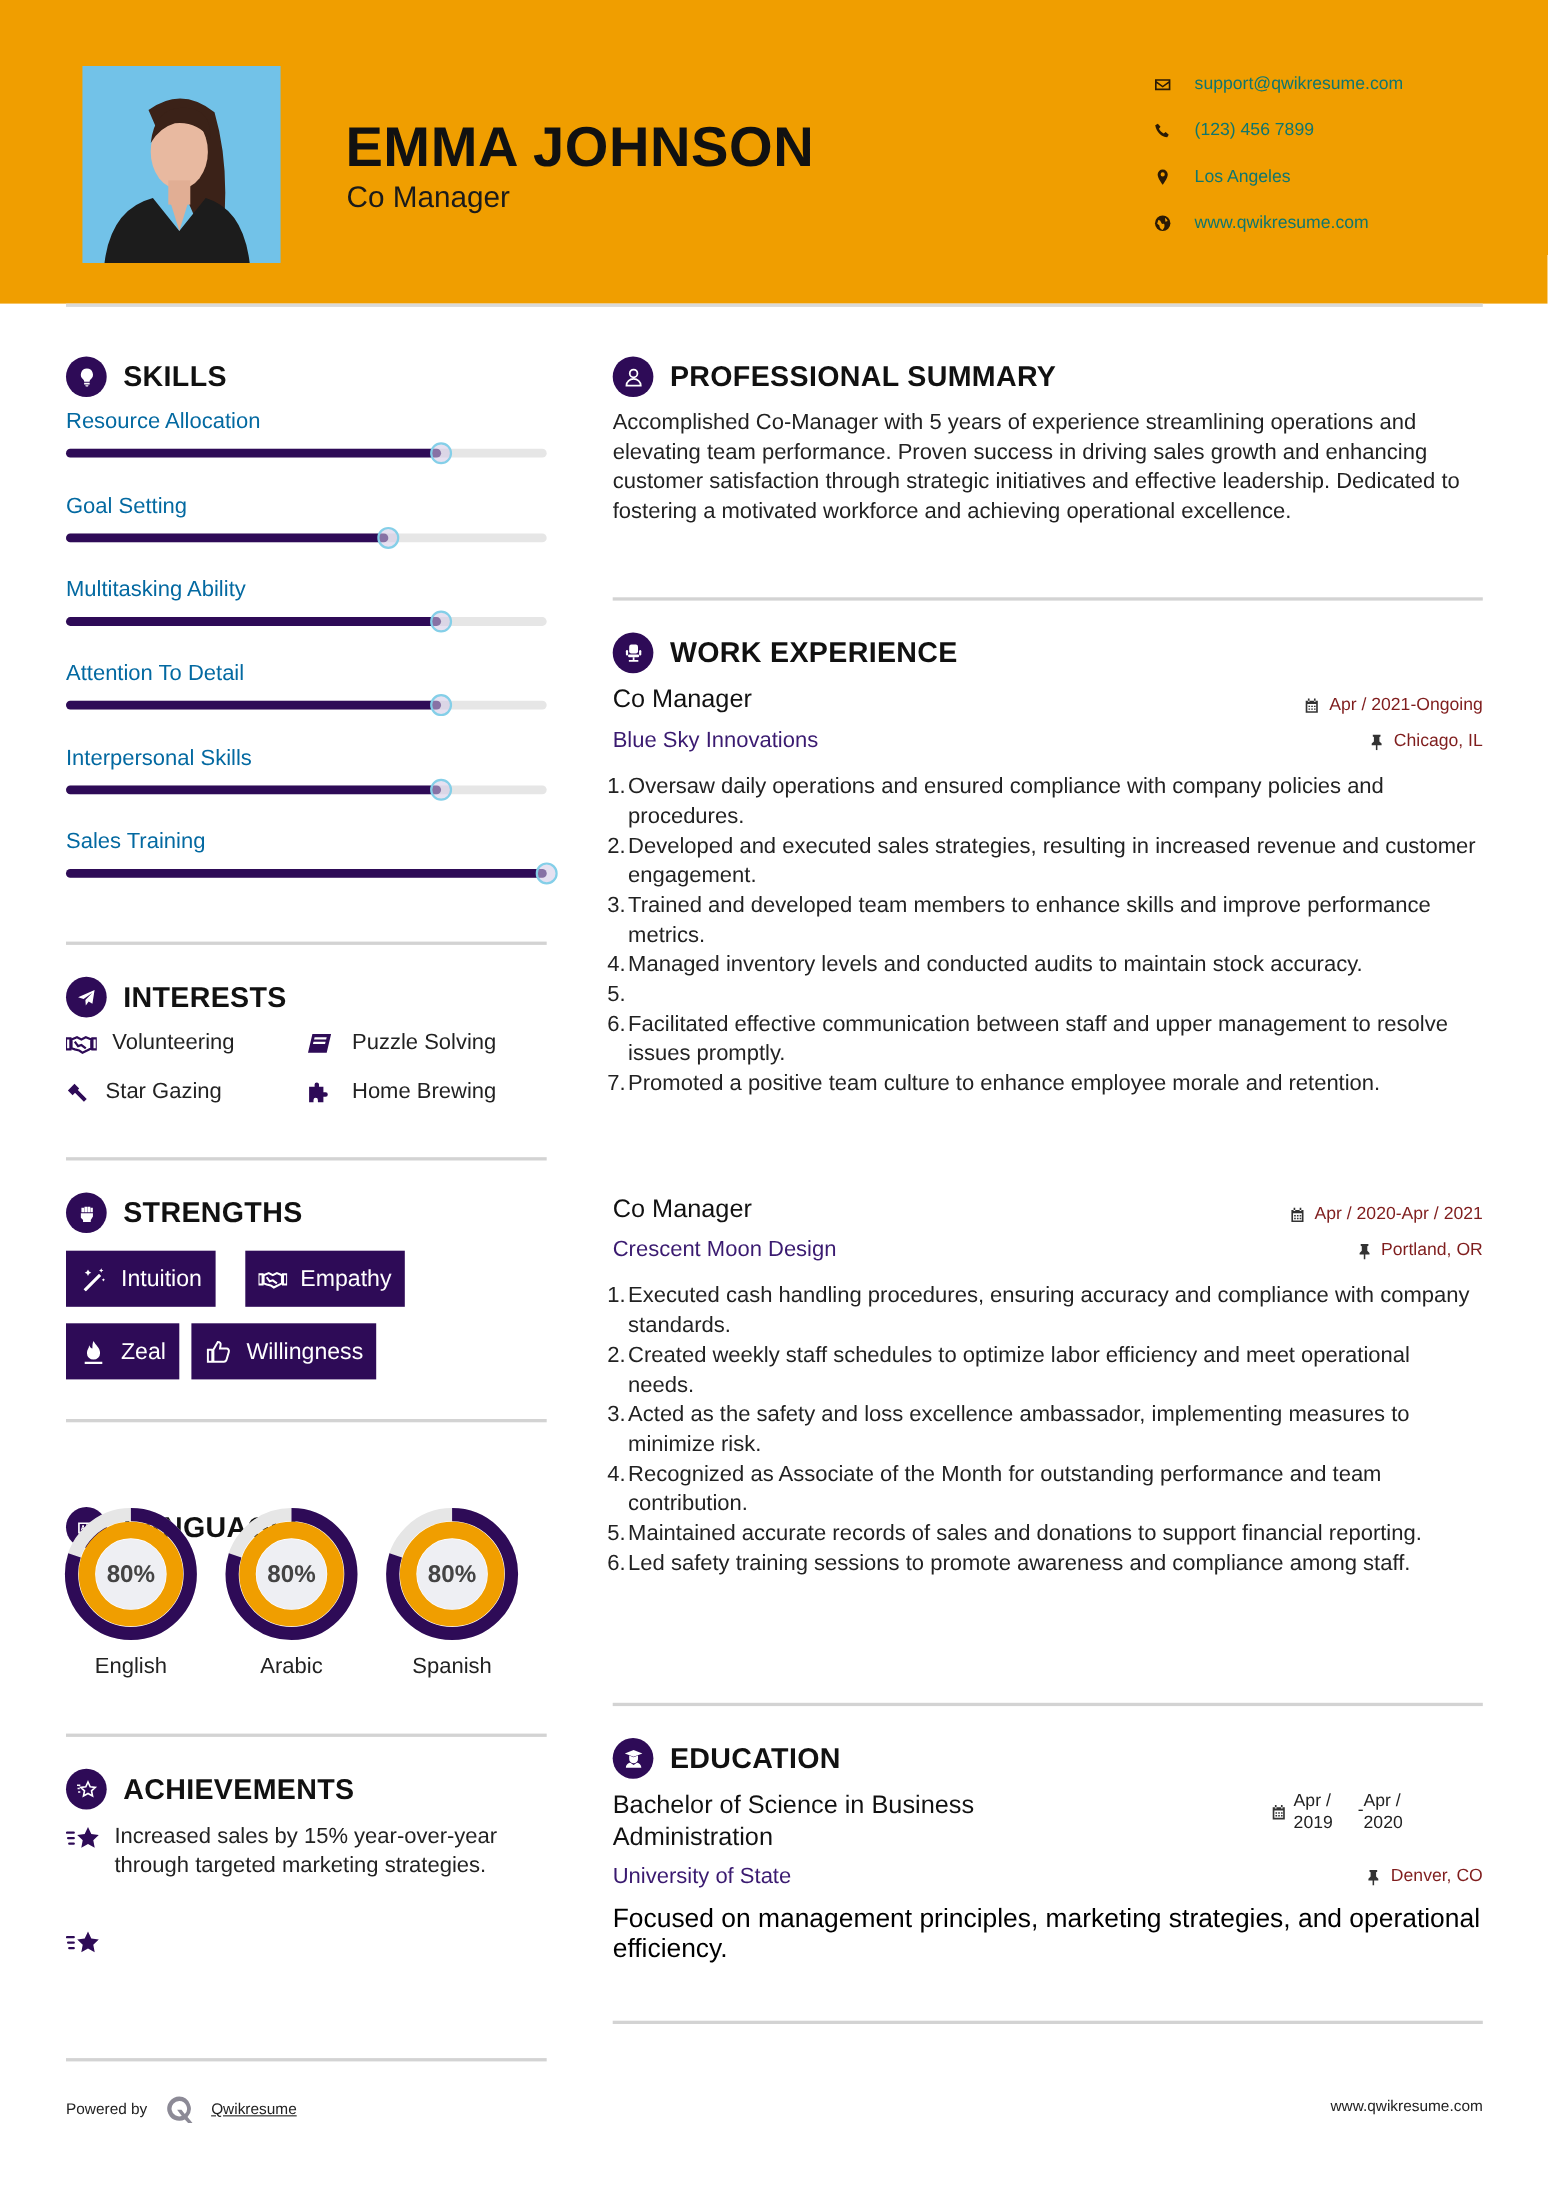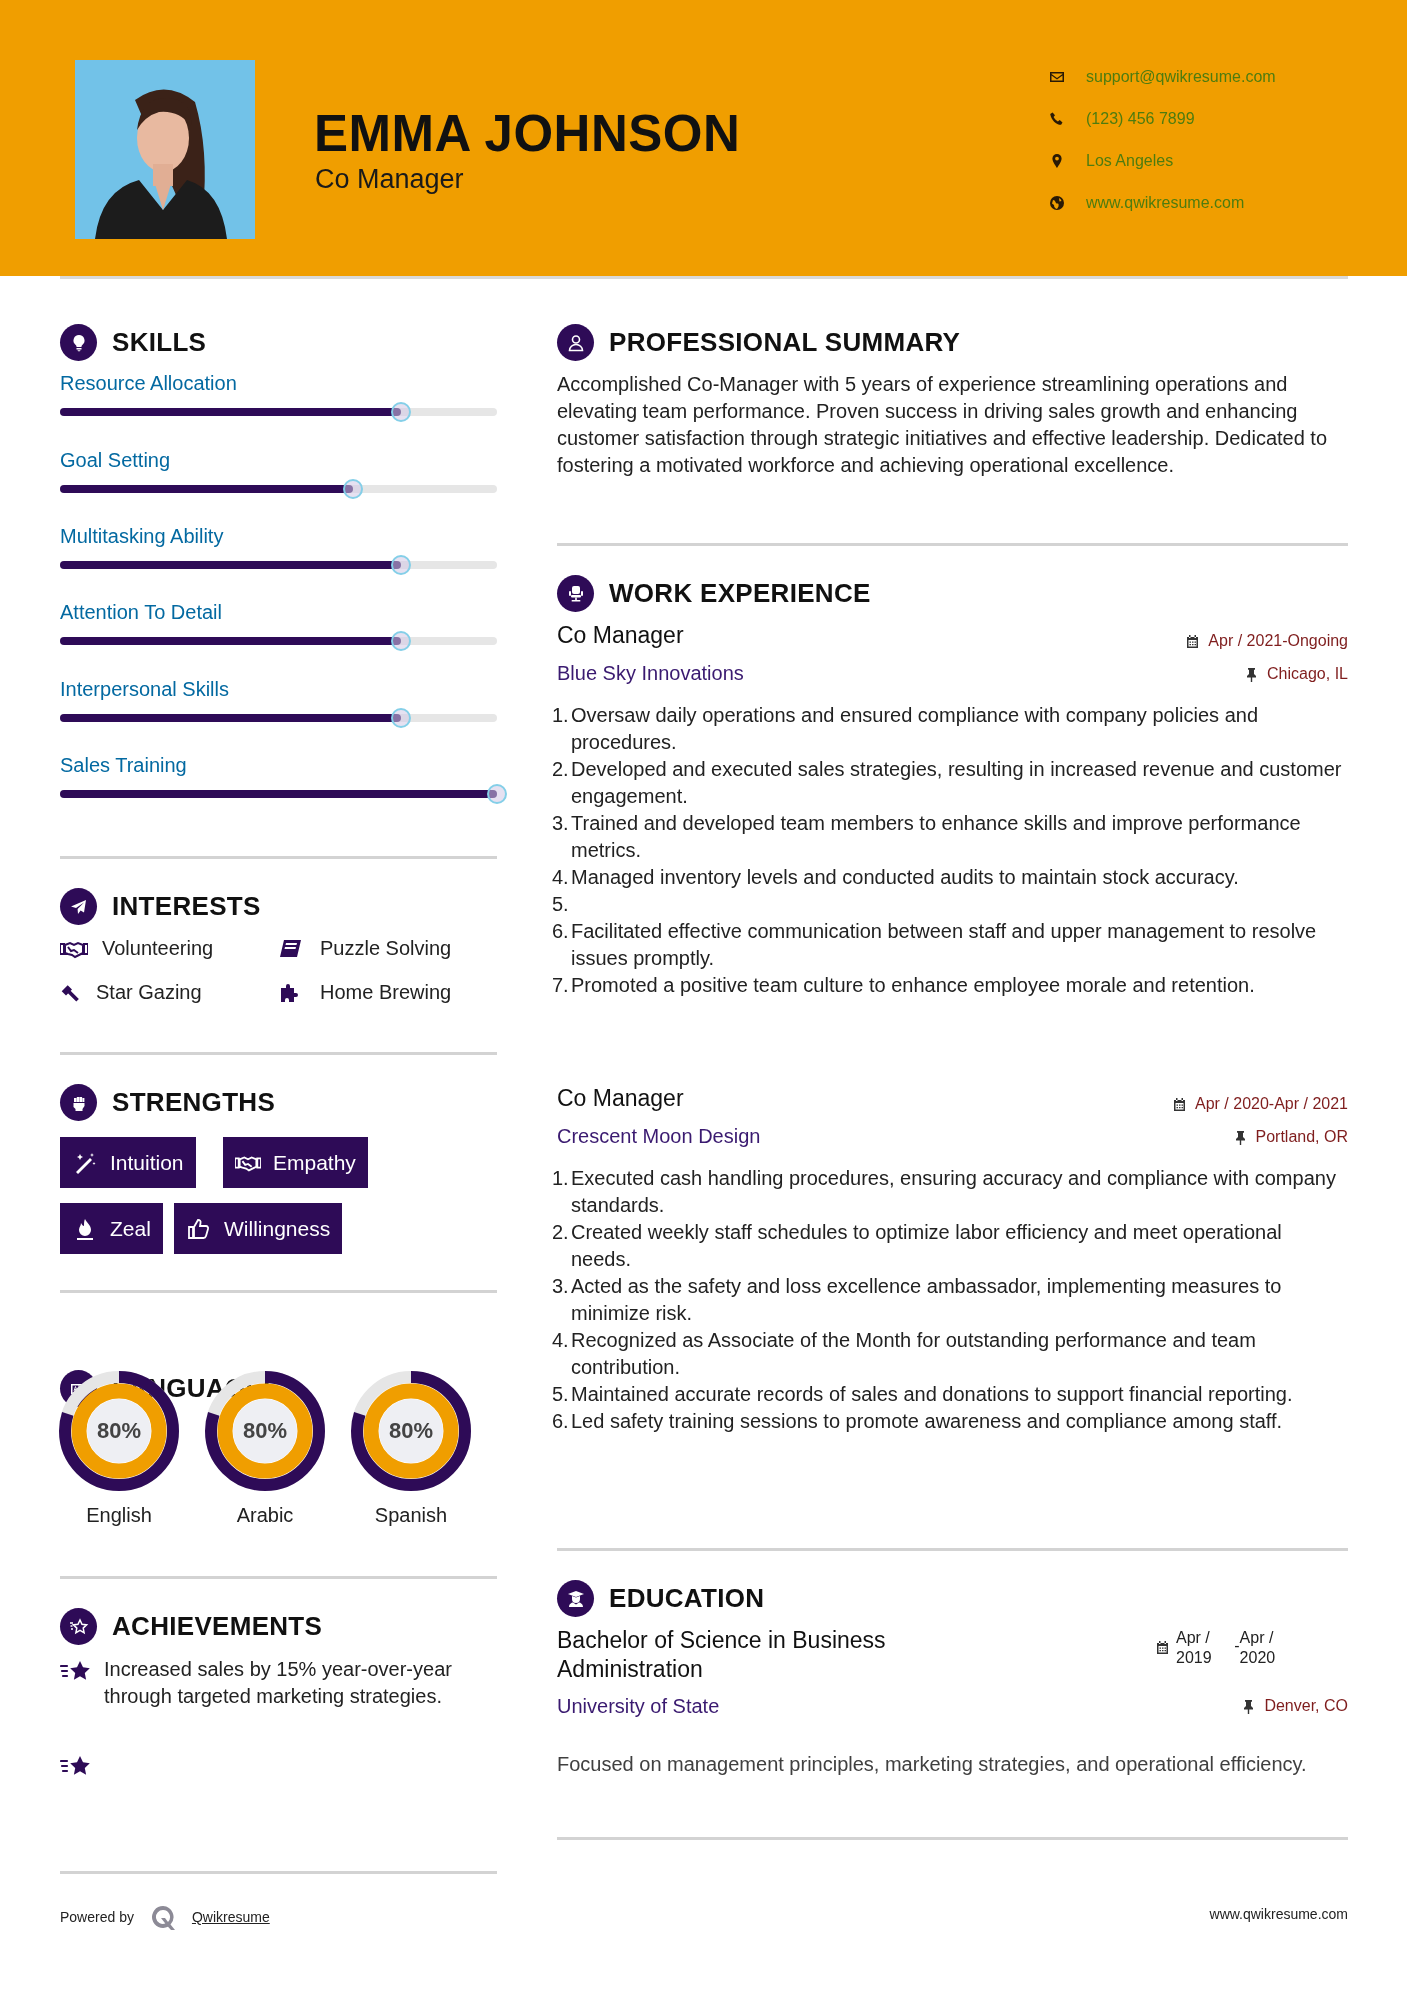--- a/index.html
+++ b/index.html
@@ -7,21 +7,21 @@
   body { font-family: "Liberation Sans", "DejaVu Sans", sans-serif; color: #222; position: relative; overflow: hidden; }
 
   
   .header { position: absolute; left: 0; top: 0; width: 1407px; height: 276px; background: #f09e00; }
   .header-line { position: absolute; left: 60px; top: 276px; width: 1288px; height: 3px; background: #d9d9d9; }
   .photo { position: absolute; left: 75px; top: 60px; width: 180px; height: 179px; background: #72c2e8; overflow: hidden; }
   .photo svg { width: 180px; height: 179px; display: block; }
   .name { position: absolute; left: 314px; top: 104px; font-size: 51px; font-weight: bold; color: #111; letter-spacing: 0.5px; }
   .title { position: absolute; left: 315px; top: 164px; font-size: 27px; color: #1a1a1a; }
   .contacts { position: absolute; left: 1048px; top: 56px; }
-  .contact { display: flex; align-items: center; height: 42px; font-size: 16px; color: #4d7c0f; }
+  .contact { display: flex; align-items: center; height: 42px; font-size: 16px; color: #0f766e; }
   .contact .ci { width: 18px; height: 18px; margin-right: 20px; display: inline-flex; align-items: center; justify-content: center; }
   .contact .ci svg { width: 16px; height: 16px; fill: #2a1a05; }
 
   
   .sec-head { position: absolute; display: flex; align-items: center; }
   .sec-icon { width: 37px; height: 37px; border-radius: 50%; background: #2e0b57; display: inline-flex; align-items: center; justify-content: center; margin-right: 15px; }
   .sec-icon svg { width: 20px; height: 20px; fill: #fff; }
   .sec-title { font-size: 26px; font-weight: bold; color: #111; letter-spacing: 0.3px; }
 
   .divider { position: absolute; height: 3px; background: #d3d3d3; }
@@ -65,21 +65,21 @@
   .job-title { position: absolute; font-size: 23px; color: #111; }
   .company { position: absolute; font-size: 20px; color: #3a1a70; }
   .meta { position: absolute; right: 59px; font-size: 16px; color: #7f1d1d; display: flex; align-items: center; }
   .meta svg { width: 15px; height: 15px; fill: #333; margin-right: 8px; }
   .duties { position: absolute; left: 557px; width: 790px; font-size: 20px; line-height: 27px; color: #222; }
   .duty { display: flex; }
   .duty .num { width: 19px; flex: none; margin-left: -5px; }
   .edu-title { position: absolute; left: 557px; top: 1626px; width: 420px; font-size: 23px; line-height: 29px; color: #111; }
   .edu-dates { position: absolute; left: 1155px; top: 1628px; display: flex; font-size: 16px; line-height: 20px; color: #222; }
   .edu-dates svg { width: 15px; height: 15px; fill: #333; margin: 12px 6px 0 0; }
-  .edu-desc { position: absolute; left: 557px; top: 1731px; width: 790px; font-size: 20px; line-height: 27px; color: #404040; margin-top: 20px; }
+  .edu-desc { position: absolute; left: 557px; top: 1731px; width: 790px; font-size: 24px; line-height: 27px; color: #000000; }
   .footer-url { position: absolute; right: 59px; top: 1906px; font-size: 14px; color: #222; }
 </style>
 </head>
 <body>
 
 <div class="header"></div>
 <div class="header-line"></div>
 
 <div class="photo">
   <svg viewBox="0 0 180 179">

